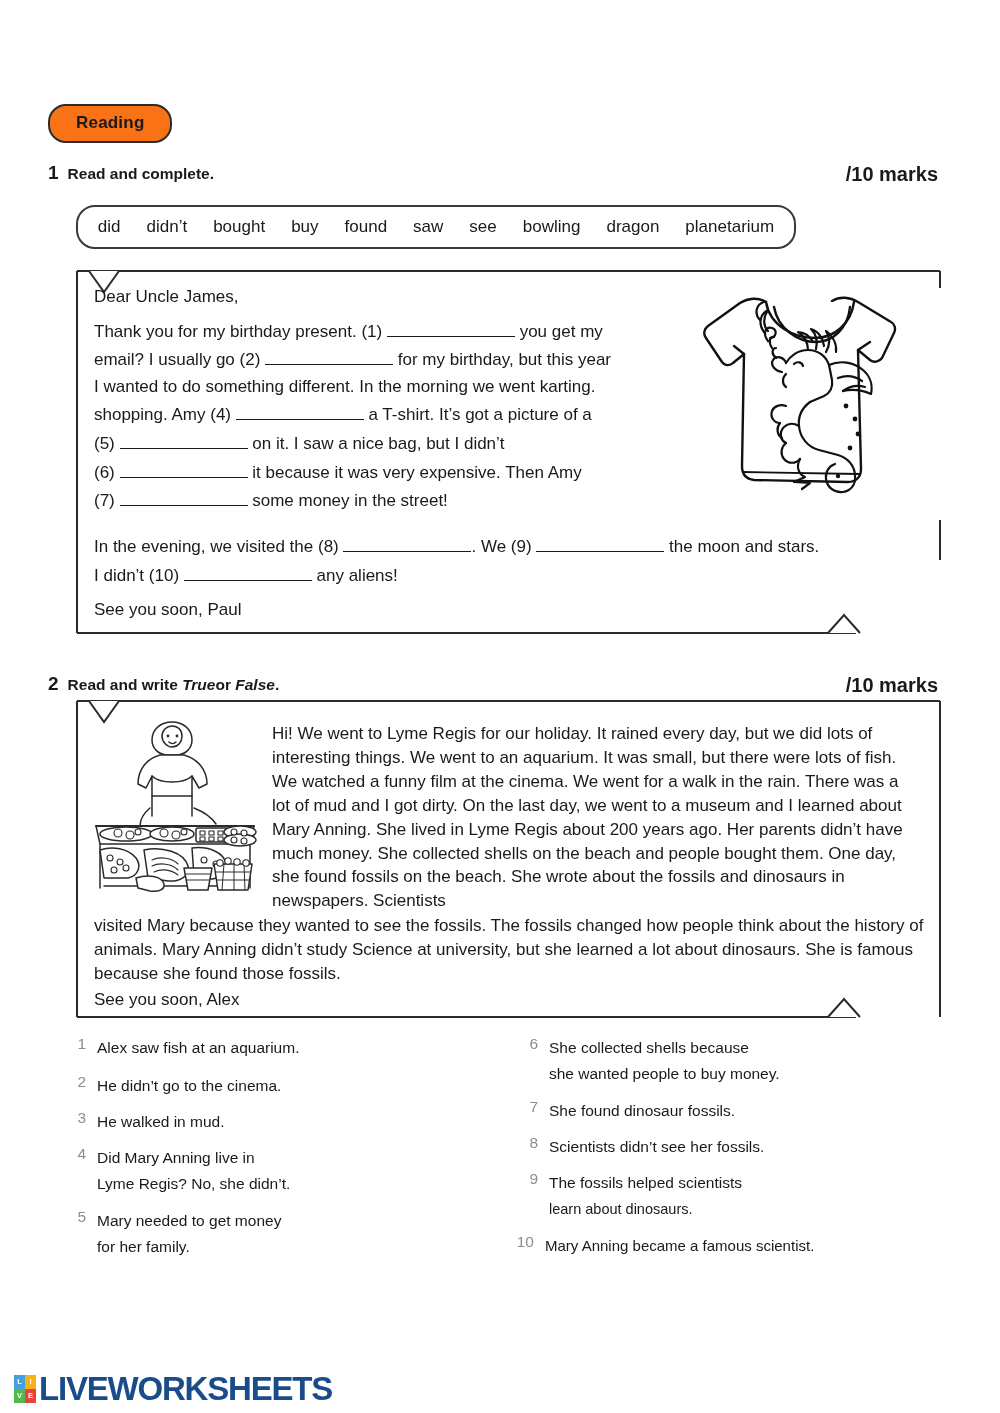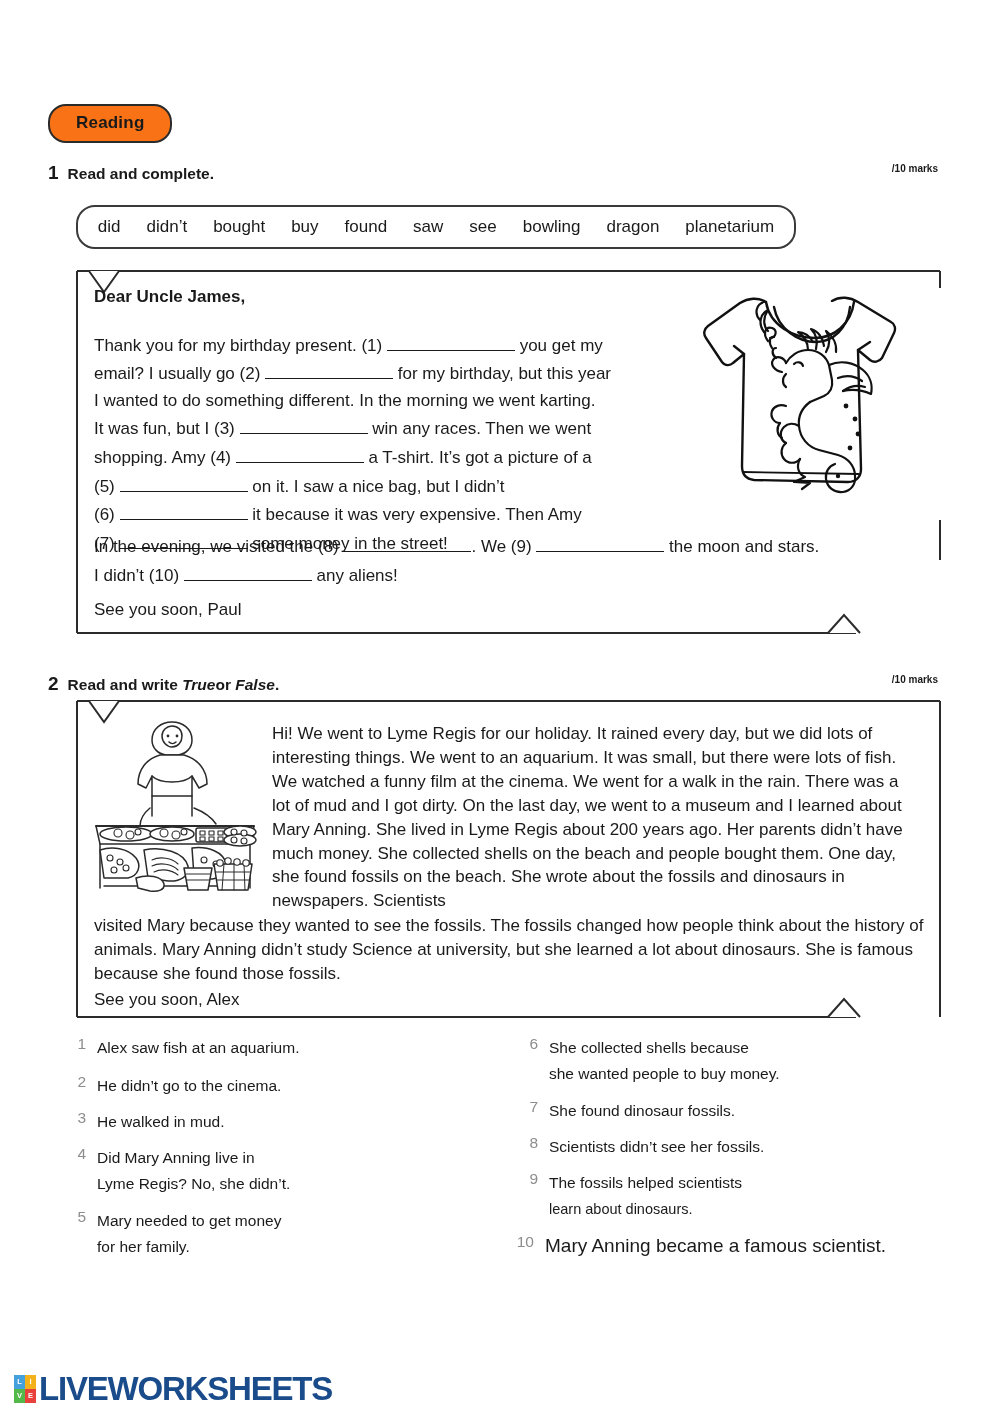--- a/index.html
+++ b/index.html
@@ -20,21 +20,21 @@
     padding:7px 26px 8px 26px;
     font-size:17px;font-weight:bold;letter-spacing:.2px;
     background:#f97316;
   }
 
   
   .ex-head{position:absolute;display:flex;align-items:baseline;}
   .ex-num{font-size:19px;font-weight:bold;margin-right:9px;}
   .ex-title{font-size:15.5px;font-weight:bold;}
   .ex-title i{font-style:italic;}
-  .marks{position:absolute;font-size:10px;font-weight:bold;right:62px;}
+  .marks{position:absolute;font-size:20px;font-weight:bold;right:62px;}
 
   
   .wordbank{
     position:absolute;left:76px;top:205px;width:716px;height:40px;
     border:2px solid #3a3a3a;border-radius:19px;background:#fff;
     display:flex;align-items:center;justify-content:center;gap:0;
   }
   .wordbank .w{font-size:17px;padding:0 13px;white-space:nowrap;}
 
   
@@ -163,31 +163,28 @@
         <circle cx="157" cy="133" r="2.4" fill="#111" stroke="none"></circle>
         <circle cx="160" cy="148" r="2.4" fill="#111" stroke="none"></circle>
         <circle cx="152" cy="162" r="2.4" fill="#111" stroke="none"></circle>
         <circle cx="140" cy="190" r="2.2" fill="#111" stroke="none"></circle>
         <path d="M66,46 C60,38 62,28 70,24 C64,33 66,41 70,45"></path>
         <path d="M62,34 C56,28 58,18 66,16"></path>
       </g>
     </svg>
 
     <div class="letter-text" style="left:18px;top:14px;width:600px;">
-      <div style="margin-bottom:20px;font-weight:bold;"><span>Dear Uncle James,</span></div>
+      <div style="margin-bottom:6px;"><span>Dear Uncle James,</span></div>
       <div><span>Thank you for my birthday present. (1)</span>
            <span class="blank b-std"></span>
            <span>you get my</span></div>
       <div><span>email? I usually go (2)</span>
            <span class="blank b-std"></span>
            <span>for my birthday, but this year</span></div>
       <div><span>I wanted to do something different. In the morning we went karting.</span></div>
-      <div><span>It was fun, but I (3)</span>
-           <span class="blank b-std"></span>
-           <span>win any races. Then we went</span></div>
       <div><span>shopping. Amy (4)</span>
            <span class="blank b-std"></span>
            <span>a T-shirt. It’s got a picture of a</span></div>
       <div><span>(5)</span>
            <span class="blank b-std"></span>
            <span>on it. I saw a nice bag, but I didn’t</span></div>
       <div><span>(6)</span>
            <span class="blank b-std"></span>
            <span>it because it was very expensive. Then Amy</span></div>
       <div><span>(7)</span>
@@ -374,21 +371,21 @@
     <div class="q" style="left:0;top:135px;">
       <span class="q-num">9</span>
       <span class="q-body">
         <span>The fossils helped scientists</span><br>
         <span style="font-size:14.5px;">learn about dinosaurs.</span>
       </span>
     </div>
 
     <div class="q" style="left:-4px;top:198px;">
       <span class="q-num">10</span>
-      <span class="q-body" style="font-size:19px;">Mary Anning became a famous scientist.</span>
+      <span class="q-body" style="font-size:15px;">Mary Anning became a famous scientist.</span>
     </div>
 
   </div>
 
   <div class="logo">
     <div class="logo-grid">
       <div style="background: rgb(69, 161, 220);">L</div>
       <div style="background: rgb(243, 178, 27);">I</div>
       <div style="background: rgb(83, 185, 72);">V</div>
       <div style="background: rgb(232, 65, 60);">E</div>

